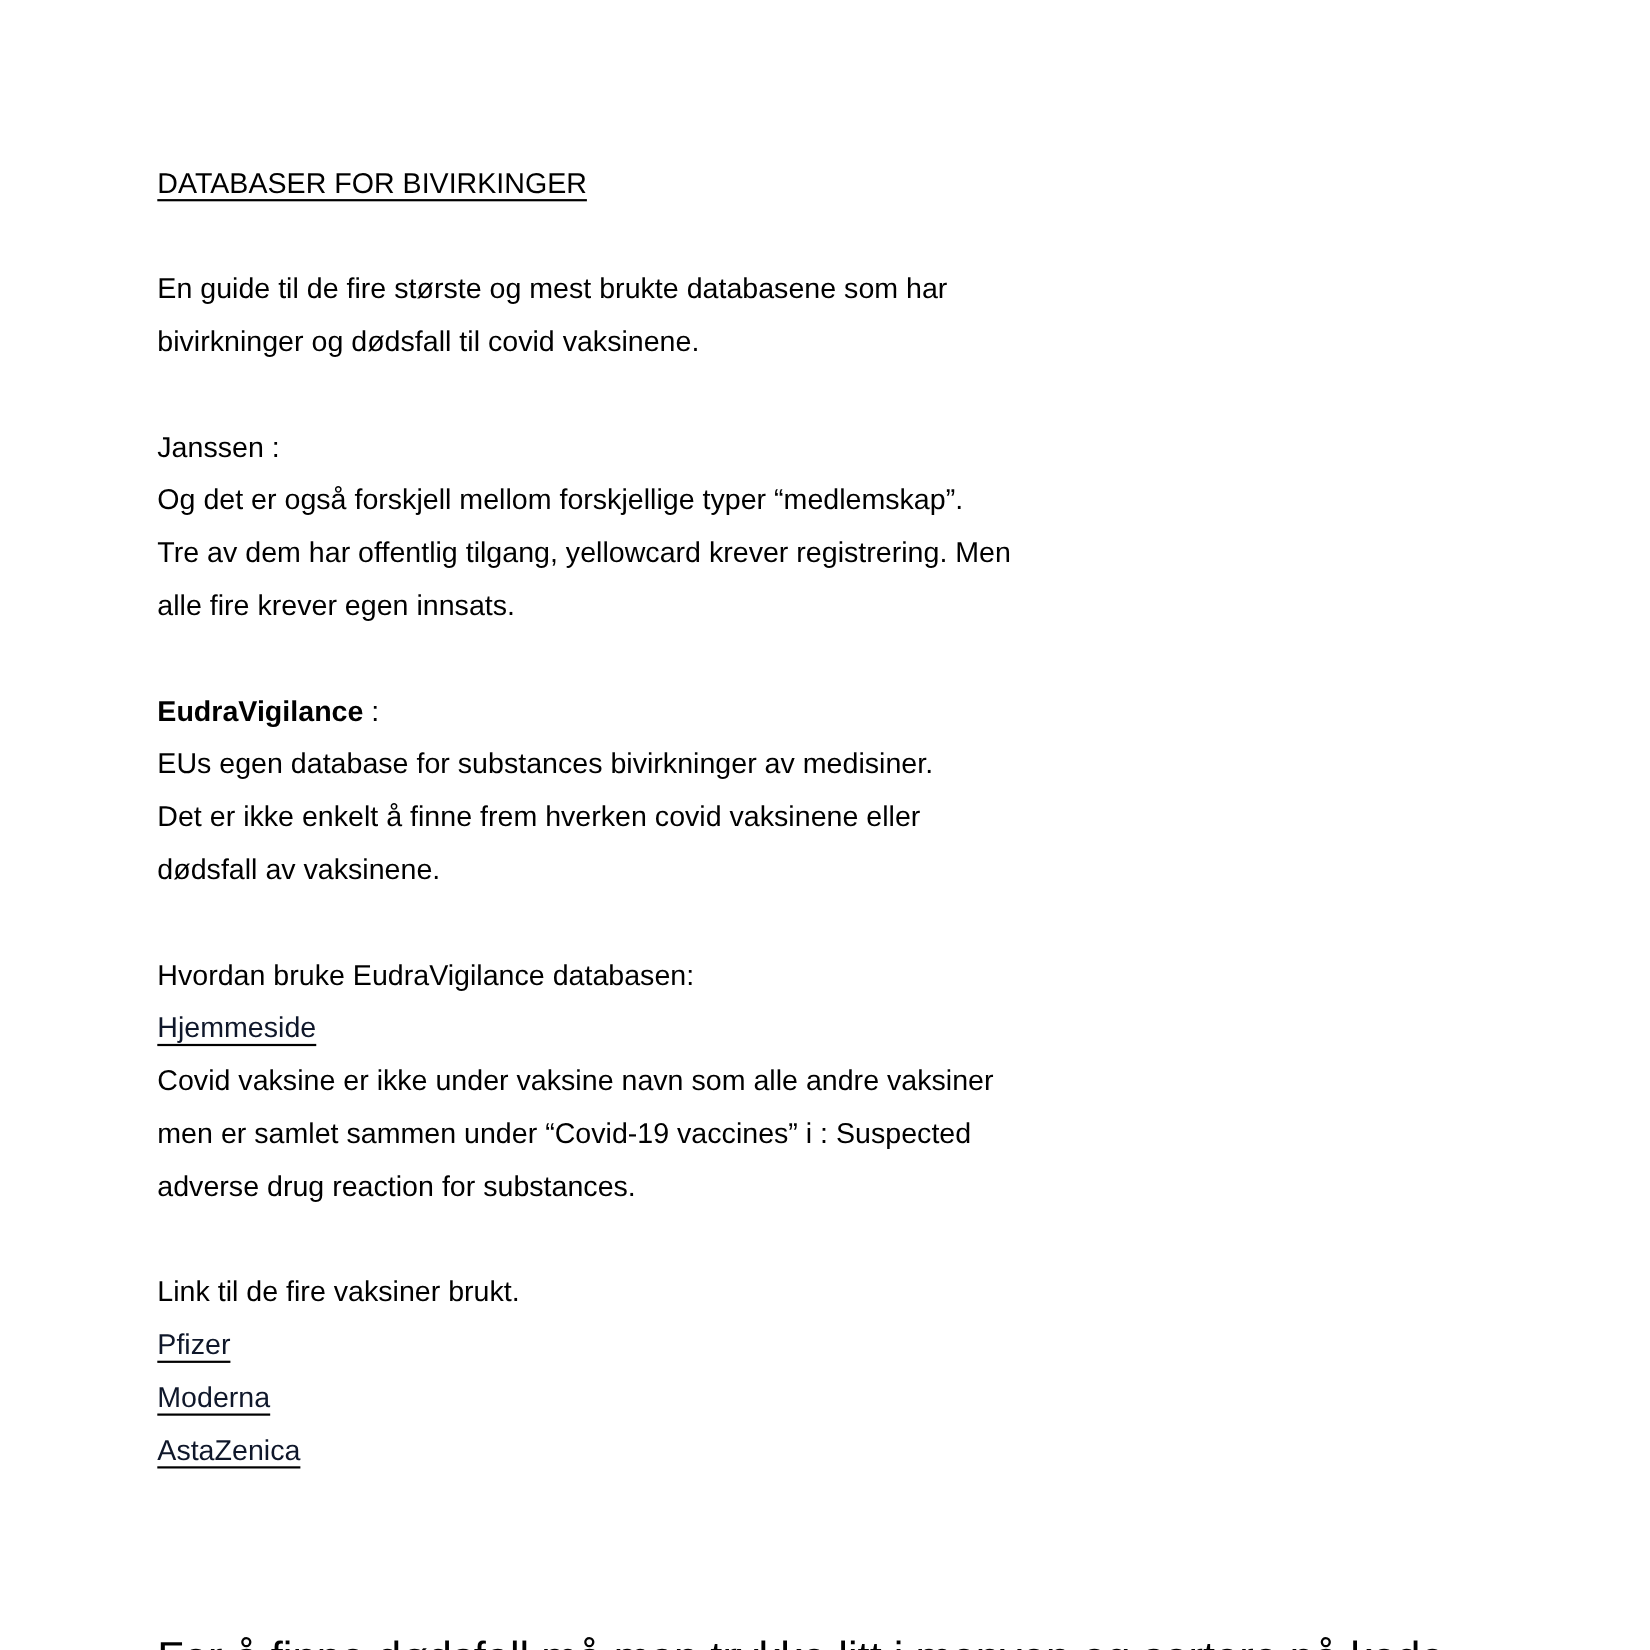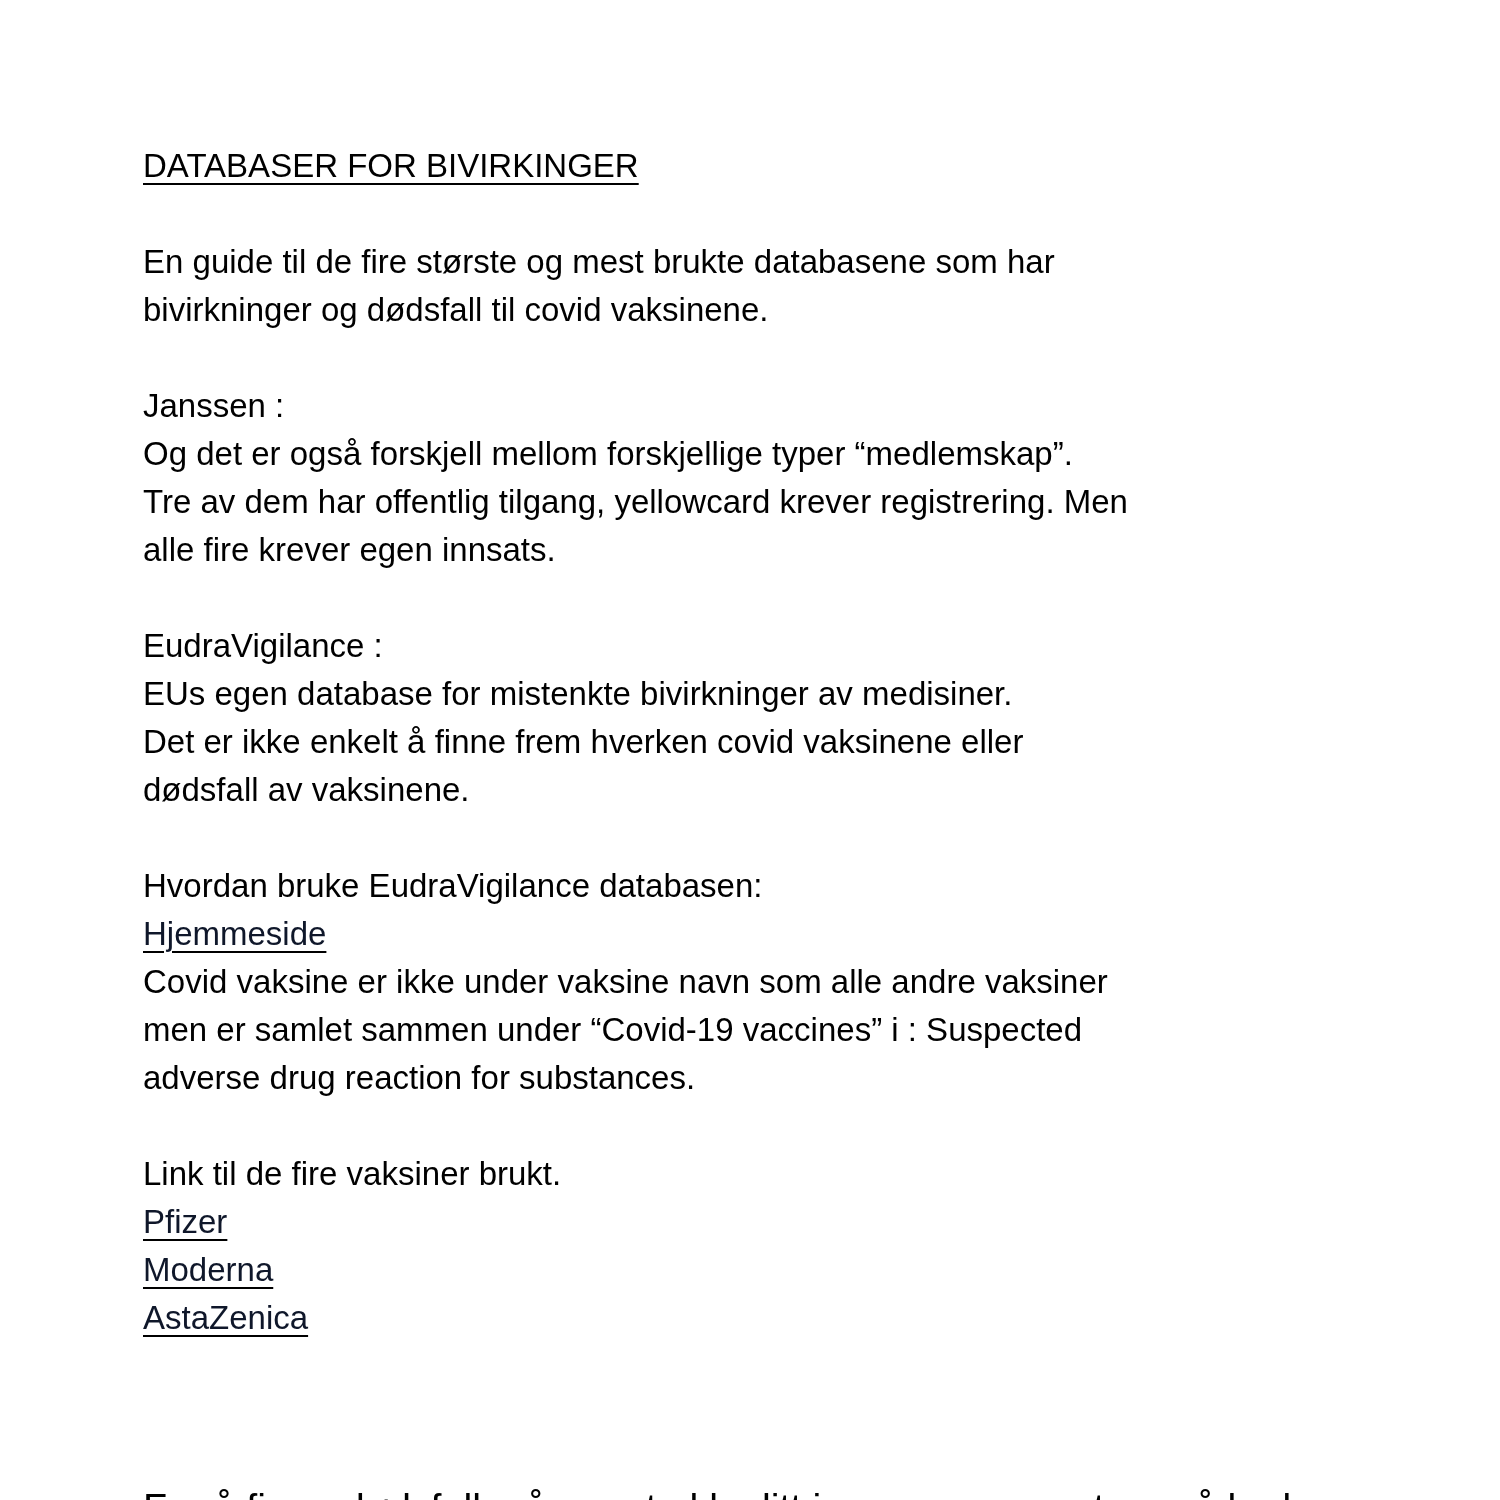--- a/index.html
+++ b/index.html
@@ -1,26 +1,26 @@
 <!DOCTYPE html>
 <html><head>
 <meta charset="utf-8">
 <style>
   html, body { margin: 0; padding: 0; background: #ffffff; }
   body { width: 1500px; height: 1500px; overflow: hidden; position: relative; }
   .page {
     position: absolute; left: 143px; top: 142px; width: 1260px;
     font-family: "Liberation Sans", sans-serif;
-    font-size: 33px; line-height: 48px; color: #000;
+    font-size: 26px; line-height: 48px; color: #000;
   }
   .line { white-space: nowrap; height: 48px; }
   .gap { height: 48px; }
   .title { text-decoration: underline; text-underline-offset: 6px; text-decoration-thickness: 2px; }
   a.link { color: #0f172a; text-decoration: underline; text-decoration-color: #000; text-underline-offset: 6px; text-decoration-thickness: 2px; }
-  b { font-weight: normal; }
+  b { font-weight: bold; }
   .clip { position: absolute; left: 143px; top: 1478px; height: 22px; overflow: hidden; width: 1260px;
     font-family: "Liberation Sans", sans-serif; font-size: 39.5px; line-height: 48px; white-space: nowrap; }
   .clip span { display: block; margin-top: 5px; }
 </style>
 </head>
 <body>
 
 <div class="page">
   <div class="line title">DATABASER FOR BIVIRKINGER </div>
   <div class="gap"></div>
@@ -29,21 +29,21 @@
   <div class="line">bivirkninger og dødsfall til covid vaksinene.</div>
   <div class="gap"></div>
 
   <div class="line">Janssen :</div>
   <div class="line">Og det er også forskjell mellom forskjellige typer “medlemskap”.</div>
   <div class="line">Tre av dem har offentlig tilgang, yellowcard krever registrering. Men</div>
   <div class="line">alle fire krever egen innsats.</div>
   <div class="gap"></div>
 
   <div class="line"><b>EudraVigilance</b><span> :</span></div>
-  <div class="line">EUs egen database for mistenkte bivirkninger av medisiner.</div>
+  <div class="line">EUs egen database for substances bivirkninger av medisiner.</div>
   <div class="line">Det er ikke enkelt å finne frem hverken covid vaksinene eller</div>
   <div class="line">dødsfall av vaksinene.</div>
   <div class="gap"></div>
 
   <div class="line">Hvordan bruke EudraVigilance databasen:</div>
   <div class="line"><a class="link" href="#">Hjemmeside</a></div>
   <div class="line">Covid vaksine er ikke under vaksine navn som alle andre vaksiner</div>
   <div class="line">men er samlet sammen under “Covid-19 vaccines” i : Suspected</div>
   <div class="line">adverse drug reaction for substances.</div>
   <div class="gap"></div>

